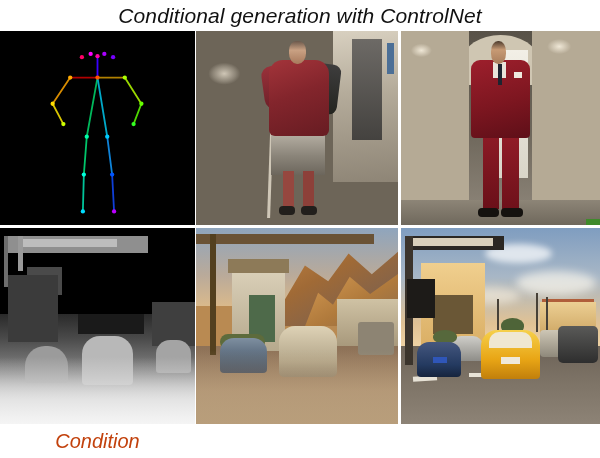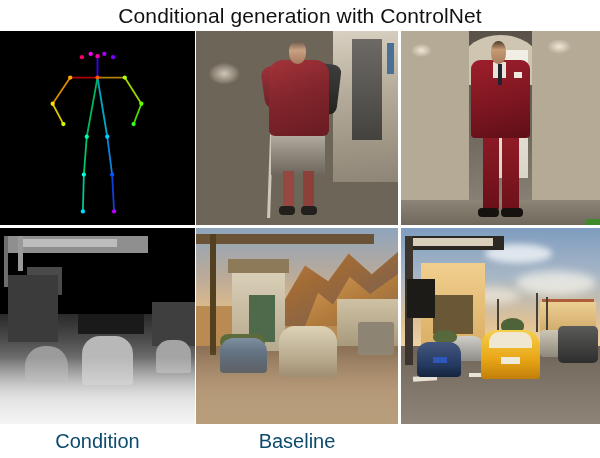--- a/index.html
+++ b/index.html
@@ -1,21 +1,21 @@
 <!DOCTYPE html>
 <html><head>
 <meta charset="utf-8">
 <style>
   html,body{margin:0;padding:0;background:#ffffff;}
   body{
     width:600px;height:458px;overflow:hidden;
     font-family:"Liberation Sans","DejaVu Sans",sans-serif;
     color:#111;
   }
-  .figure{position:relative;width:600px;height:458px;background:#fff;}
+  .figure{position:relative;width:600px;height:458px;background:#fff;font-style:italic;}
 
   .fig-title{
     position:absolute;left:0;top:0;width:600px;height:31px;
     display:flex;align-items:center;justify-content:center;
     font-size:21px;font-weight:400;letter-spacing:.1px;color:#111;
     white-space:nowrap;
   }
 
   .grid{position:absolute;left:0;top:31px;width:600px;height:394px;}
 
@@ -26,21 +26,21 @@
   .c2{left:401px;width:199px;}
   
   .r0{top:0;height:194px;}
   .r1{top:197px;height:196px;}
   
 
   .labels{position:absolute;left:0;top:425px;width:600px;height:33px;}
   .label{
     position:absolute;top:0;height:33px;
     display:flex;align-items:center;justify-content:center;
-    font-size:20px;color:#0c4a6e;white-space:nowrap;
+    font-size:20px;color:#c2410c;white-space:nowrap;
   }
   .label.l0{left:0;width:195px;}
   .label.l1{left:196px;width:202px;}
   .label.l2{left:401px;width:199px;font-weight:700;}
 
   
   .pose{background:#000;width:100%;height:100%;position:relative;}
 
   
   .depth{width:100%;height:100%;position:relative;background:#000;}
@@ -488,16 +488,15 @@
         <div class="gantrySign"></div>
         <div class="post"></div>
         <div class="signDark"></div>
       </div>
     </div>
 
   </div>
 
   <div class="labels">
     <div class="label l0">Condition</div>
-    <div class="label l1">Baseline</div>
   </div>
 
 </div>
 
 </body></html>

